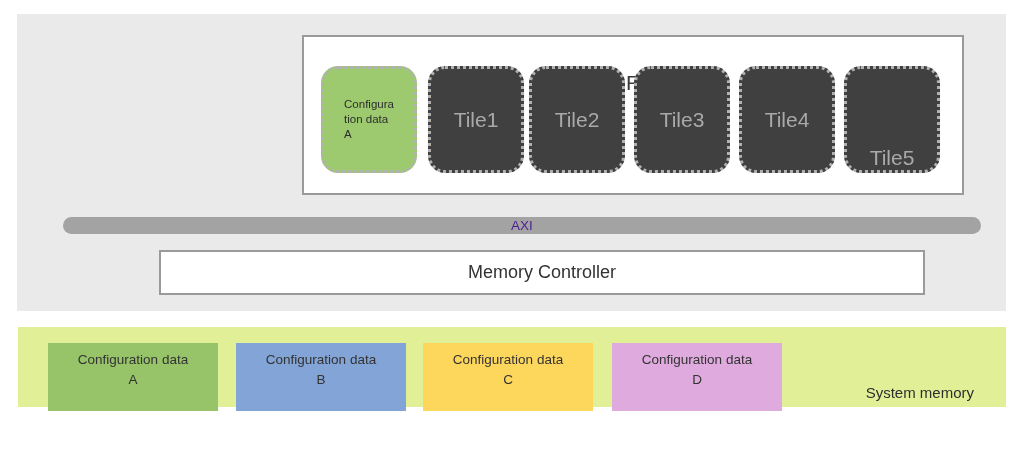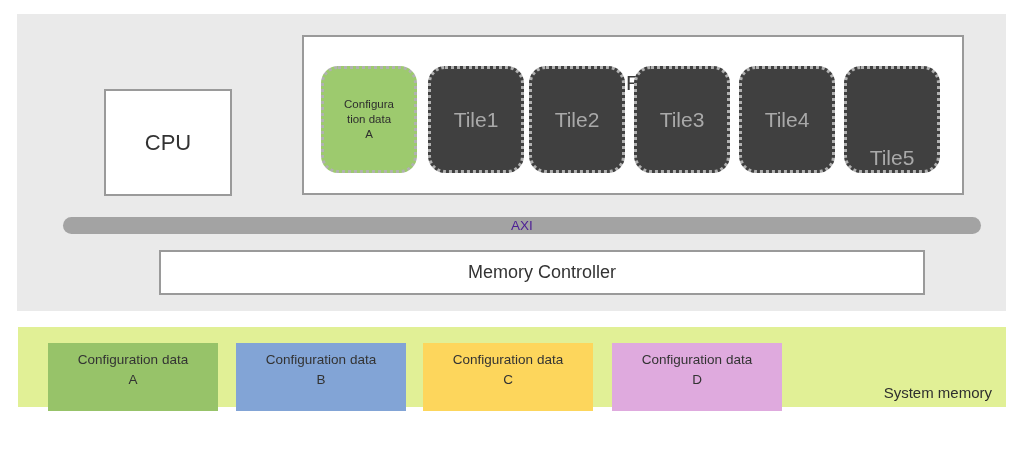--- a/index.html
+++ b/index.html
@@ -51,21 +51,20 @@
     top: 29px;
     width: 96px; height: 107px;
     border: 3px dotted #b1b1b1;
     border-radius: 17px;
     background: #404040;
     display: flex; align-items: center; justify-content: center;
     font-size: 21px; color: #a9a9a9;
   }
   .tile.configured {
     font-size: 11.5px; color: #2e2e2e;
-    text-align: center;
     line-height: 1.3;
   }
   .pre-lines { white-space: pre-line; }
 
   .axi-bar {
     position: absolute;
     left: 46px; top: 203px;
     width: 918px; height: 17px;
     border-radius: 9px;
     background: #a3a3a3;
@@ -99,34 +98,31 @@
     line-height: 1.5;
     padding-top: 7px;
   }
   .mem-block-a { left: 30px; }
   .mem-block-b { left: 218px; }
   .mem-block-c { left: 405px; }
   .mem-block-d { left: 594px; }
 
   .mem-label {
     position: absolute;
-    right: 14px; bottom: 6px;
+    right: 32px; bottom: 6px;
     font-size: 15px; color: #2e2e2e;
   }
 </style>
 </head>
 <body>
 
 <div class="canvas">
 
   <div class="soc-panel" style="background-color: rgb(234, 234, 234);">
 
-    <div class="cpu-box">
-      <span>CPU</span>
-    </div>
 
     <div class="drp-box">
       <div class="drp-label">DRP</div>
 
       <div class="tile configured" style="left: 17px; background-color: rgb(157, 202, 110);">
         <span class="pre-lines">Configura
 tion data
 A</span>
       </div>
 

